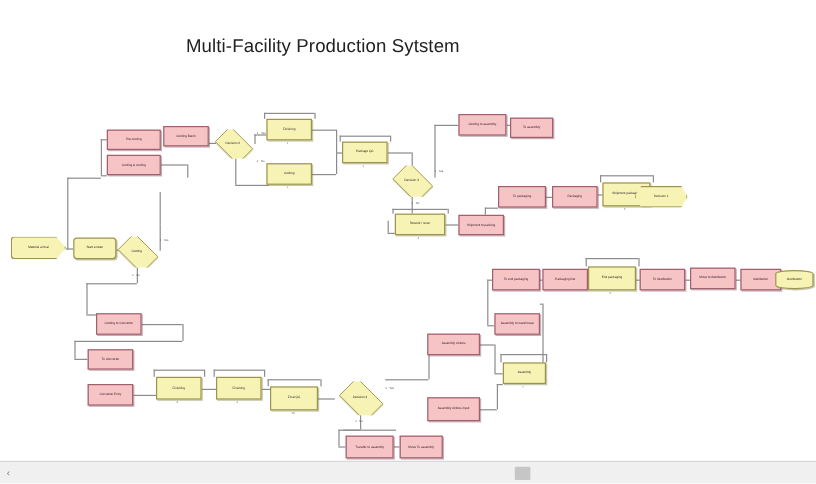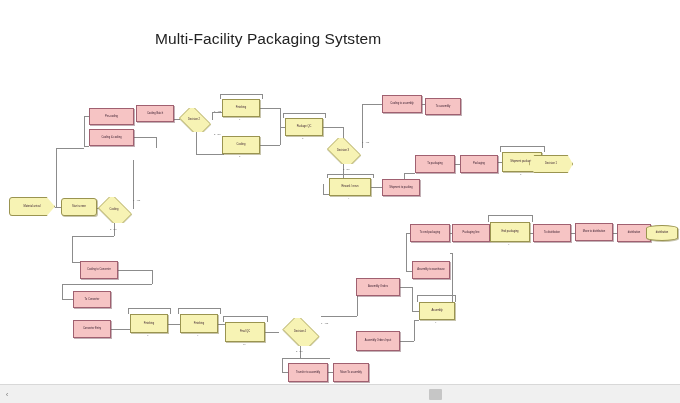--- a/index.html
+++ b/index.html
@@ -101,21 +101,21 @@
   #scroll-thumb{
     position:absolute;left:415px;top:4px;width:13px;height:11px;
     background:#c6c6c6;border-radius:1px;
   }
 </style>
 </head>
 <body>
 
 <div id="canvas">
 
-  <div id="title">Multi-Facility Packaging Sytstem</div>
+  <div id="title">Multi-Facility Production Sytstem</div>
 
   <div>
 
     <div class="edge v" style="left:84px;top:116px;height:30px;"></div>
     <div class="edge h" style="left:84px;top:116px;width:5px;"></div>
     <div class="edge h" style="left:84px;top:146px;width:5px;"></div>
     <div class="edge h" style="left:134px;top:137px;width:22px;"></div>
     <div class="edge v" style="left:156px;top:137px;height:11px;"></div>
     <div class="edge h" style="left:56px;top:148px;width:28px;"></div>
     <div class="edge v" style="left:56px;top:148px;height:60px;"></div>

